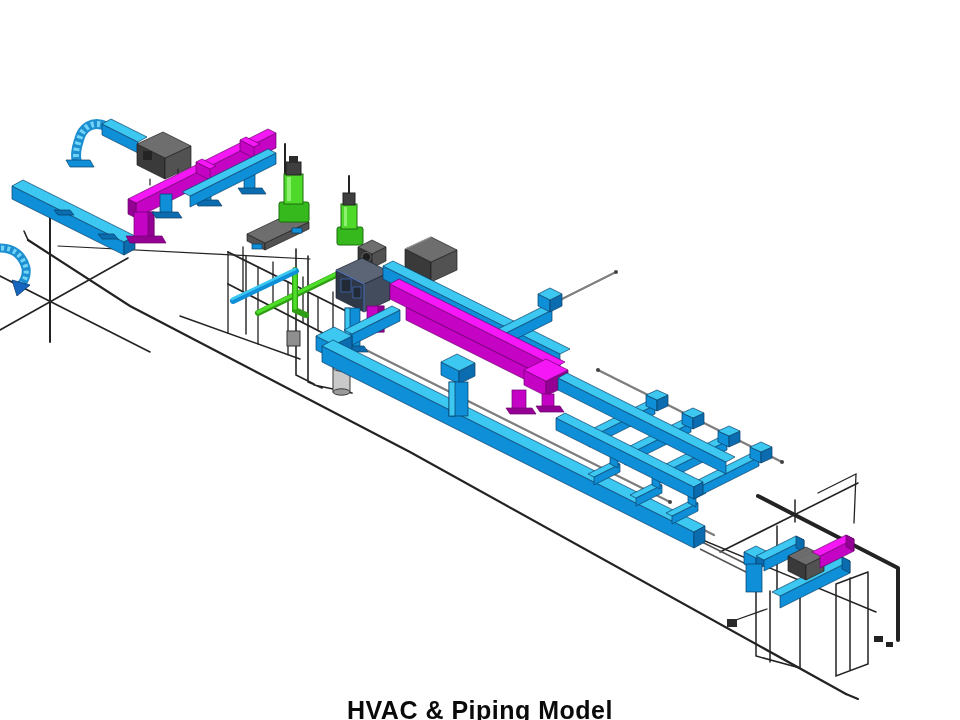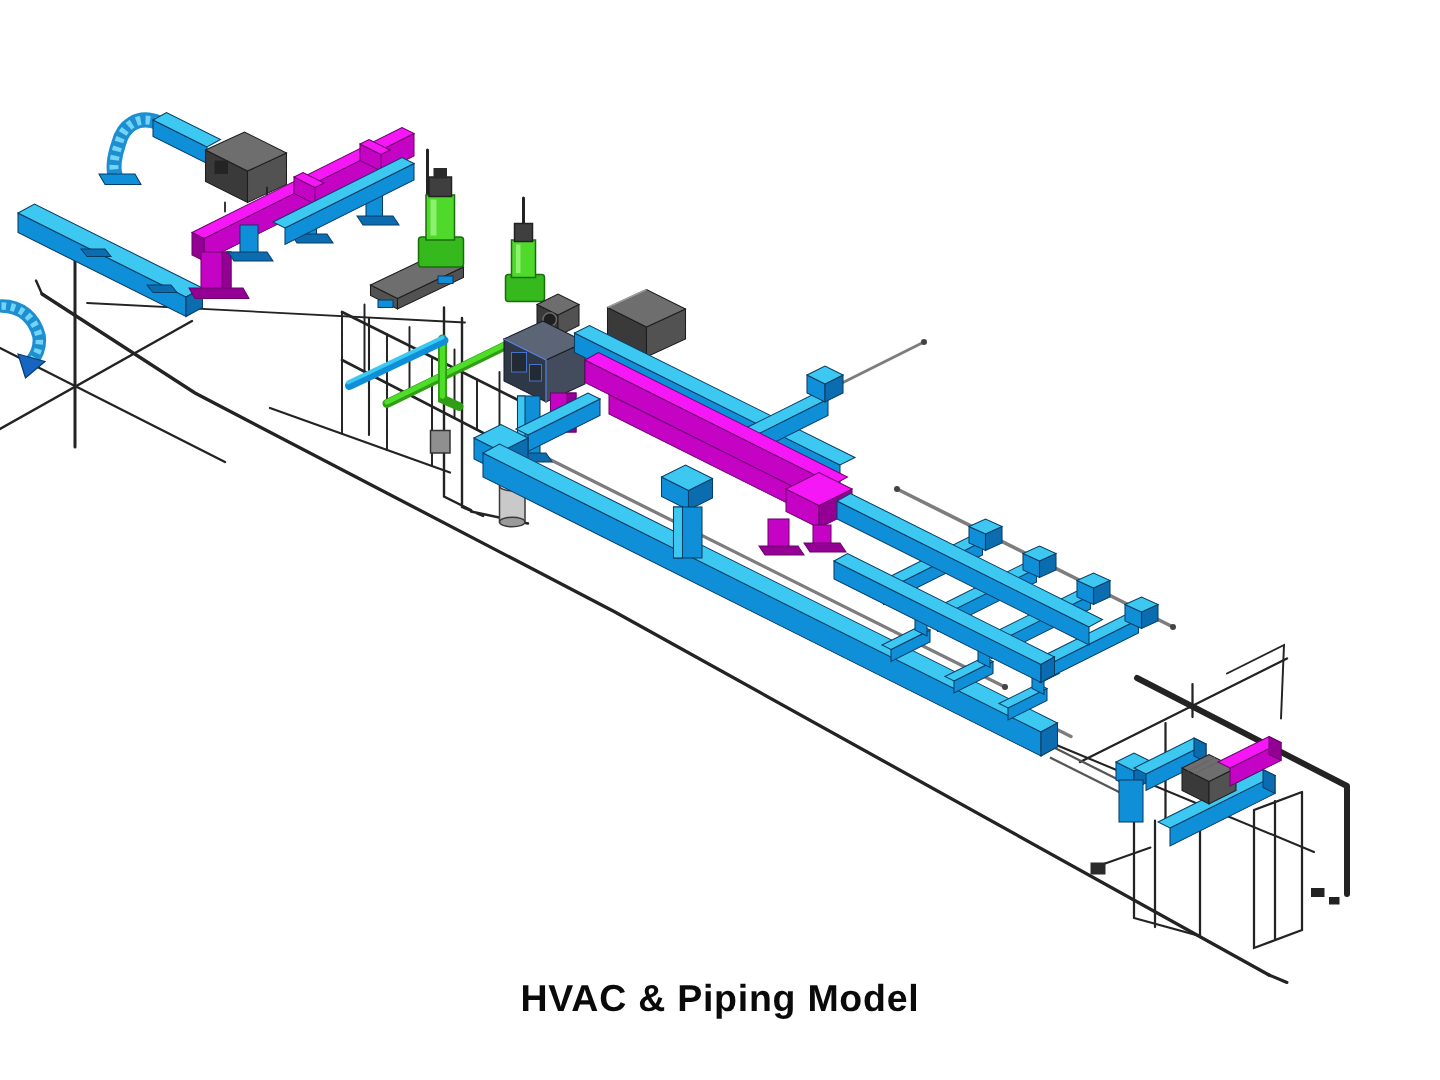--- a/index.html
+++ b/index.html
@@ -7,21 +7,21 @@
     --ct:#3dc8f2; --cs:#0f8fd8; --cd:#0b6db0; --ce:#083d66;
     --mt:#f617f6; --ms:#c503c5; --md:#930093; --me:#6e026e;
     --gt:#6e6e6e; --gl:#3a3a3a; --gr:#525252;
     --at:#5c6575; --al:#2f3847; --ar:#434c5c;
     --wire:#232323; --pipe:#7d7d7d;
     --grn:#4ede2a; --grnD:#2f9e14;
   }
   html,body{margin:0;padding:0;}
   body{width:960px;height:720px;background:var(--bg);position:relative;overflow:hidden;
        font-family:"Liberation Sans",sans-serif;}
-  .slide{width:960px;height:574px;position:relative;}
+  .slide{width:960px;height:574px;position:relative;margin-top:44px;}
   svg.model{position:absolute;left:0;top:0;}
   .caption{position:absolute;left:0;right:0;top:652px;text-align:center;
            font-weight:bold;font-size:25px;letter-spacing:.5px;color:#0a0a0a;}
   
   .ct{fill:var(--ct);stroke:var(--ce);stroke-width:.7}
   .cs{fill:var(--cs);stroke:var(--ce);stroke-width:.7}
   .cd{fill:var(--cd);stroke:var(--ce);stroke-width:.7}
   .mt{fill:var(--mt);stroke:var(--me);stroke-width:.7}
   .ms{fill:var(--ms);stroke:var(--me);stroke-width:.7}
   .md{fill:var(--md);stroke:var(--me);stroke-width:.7}

